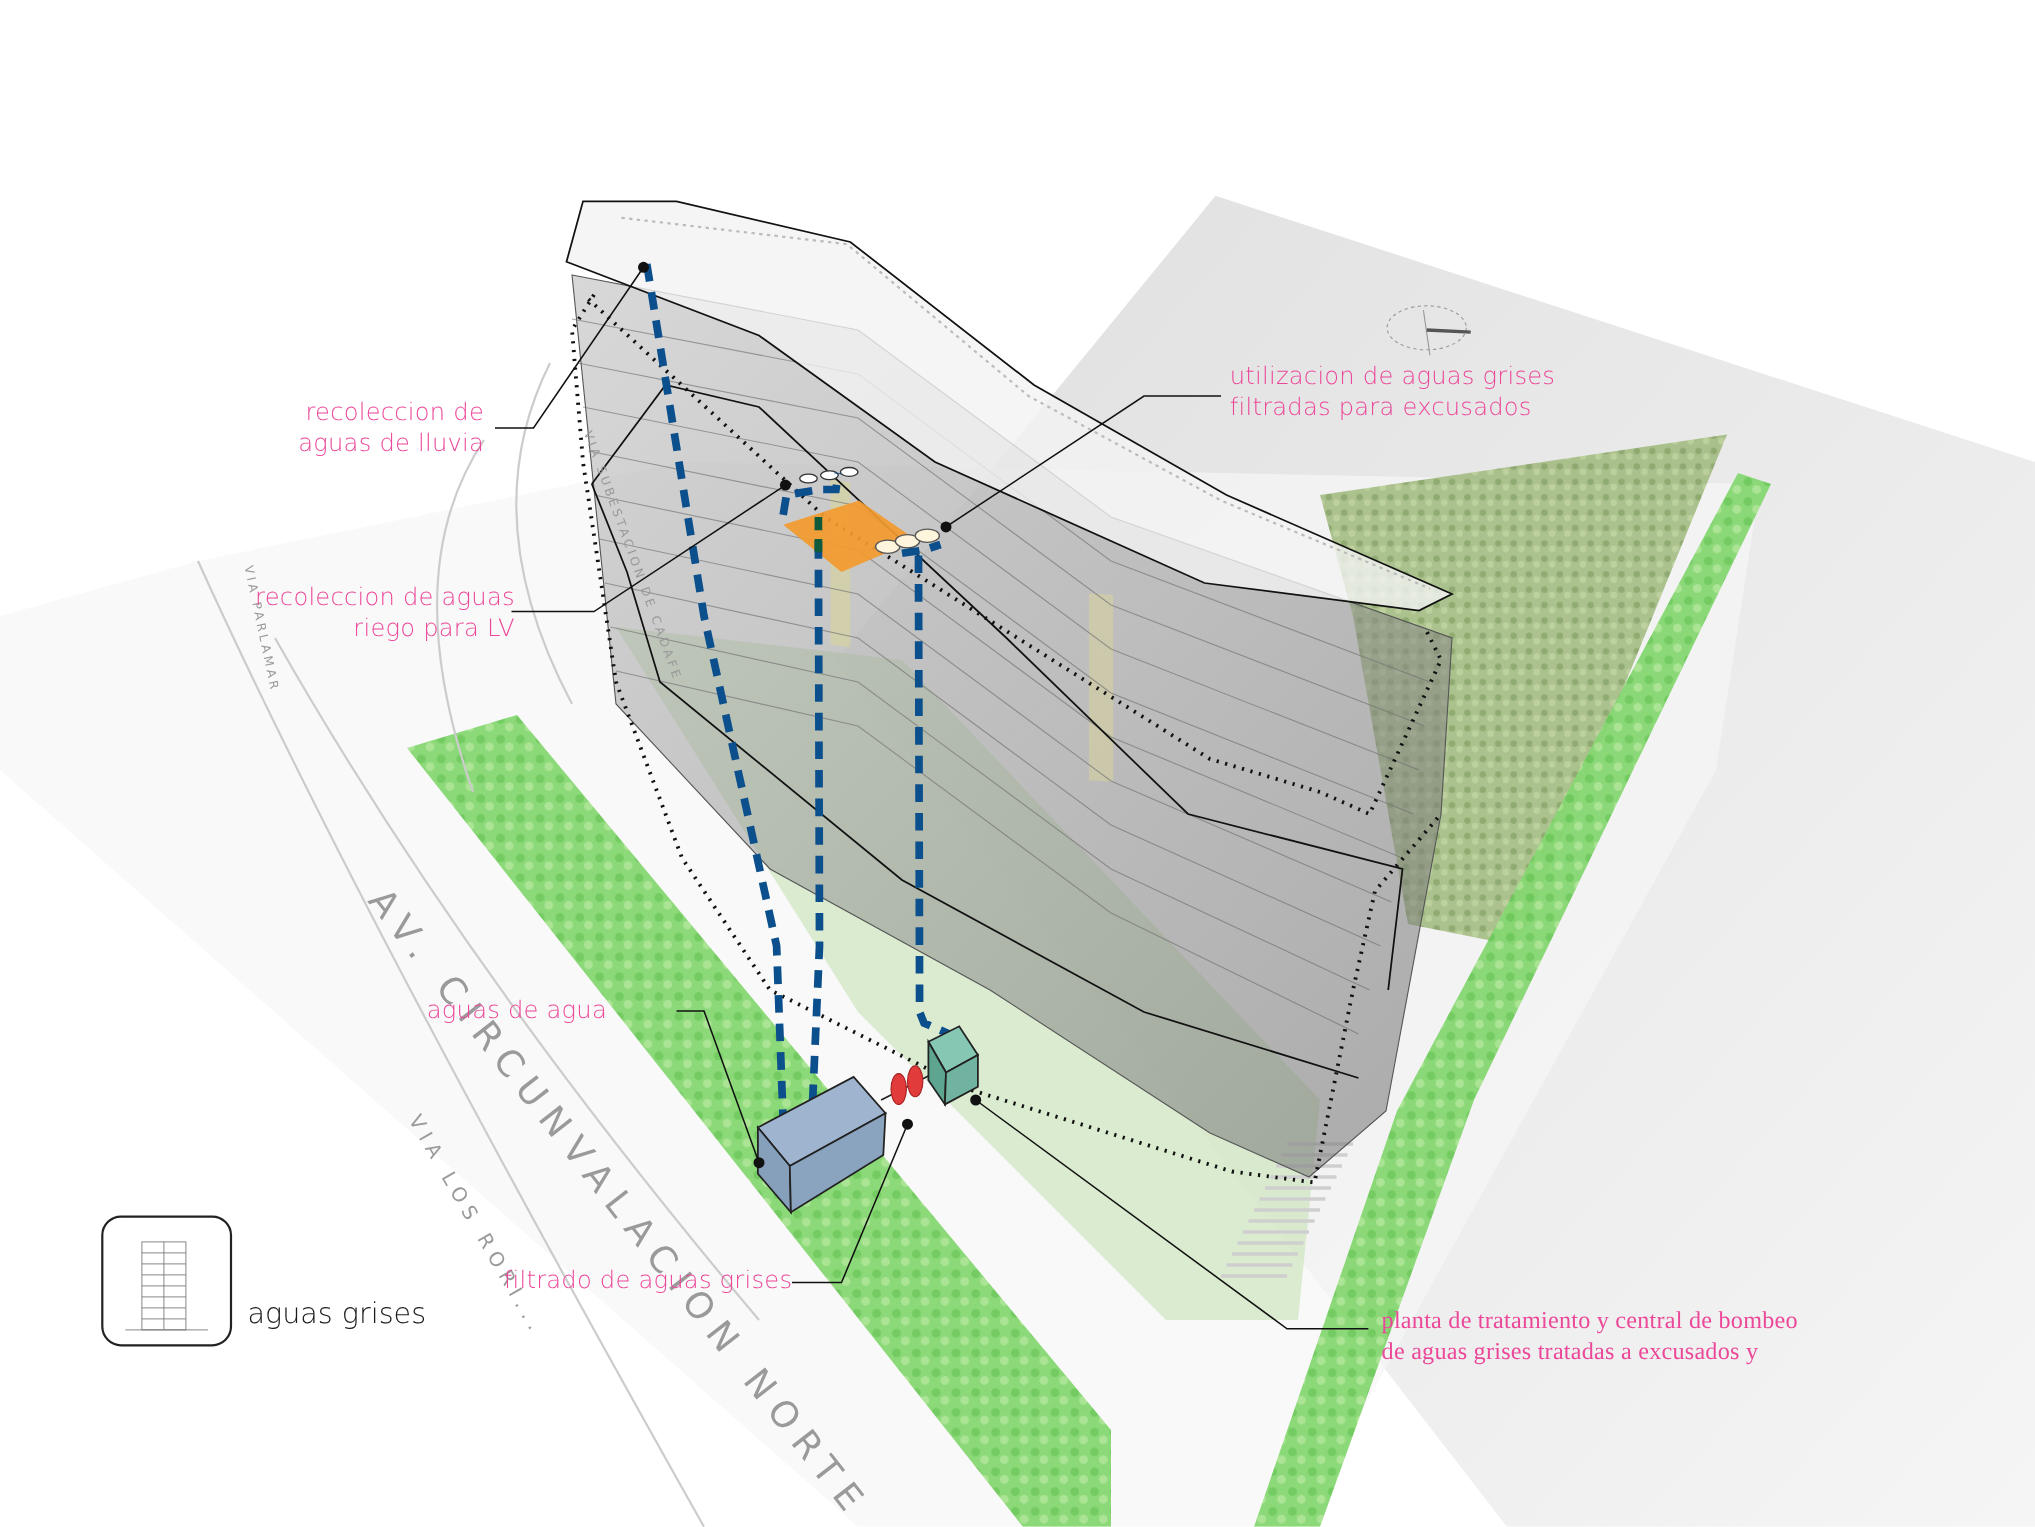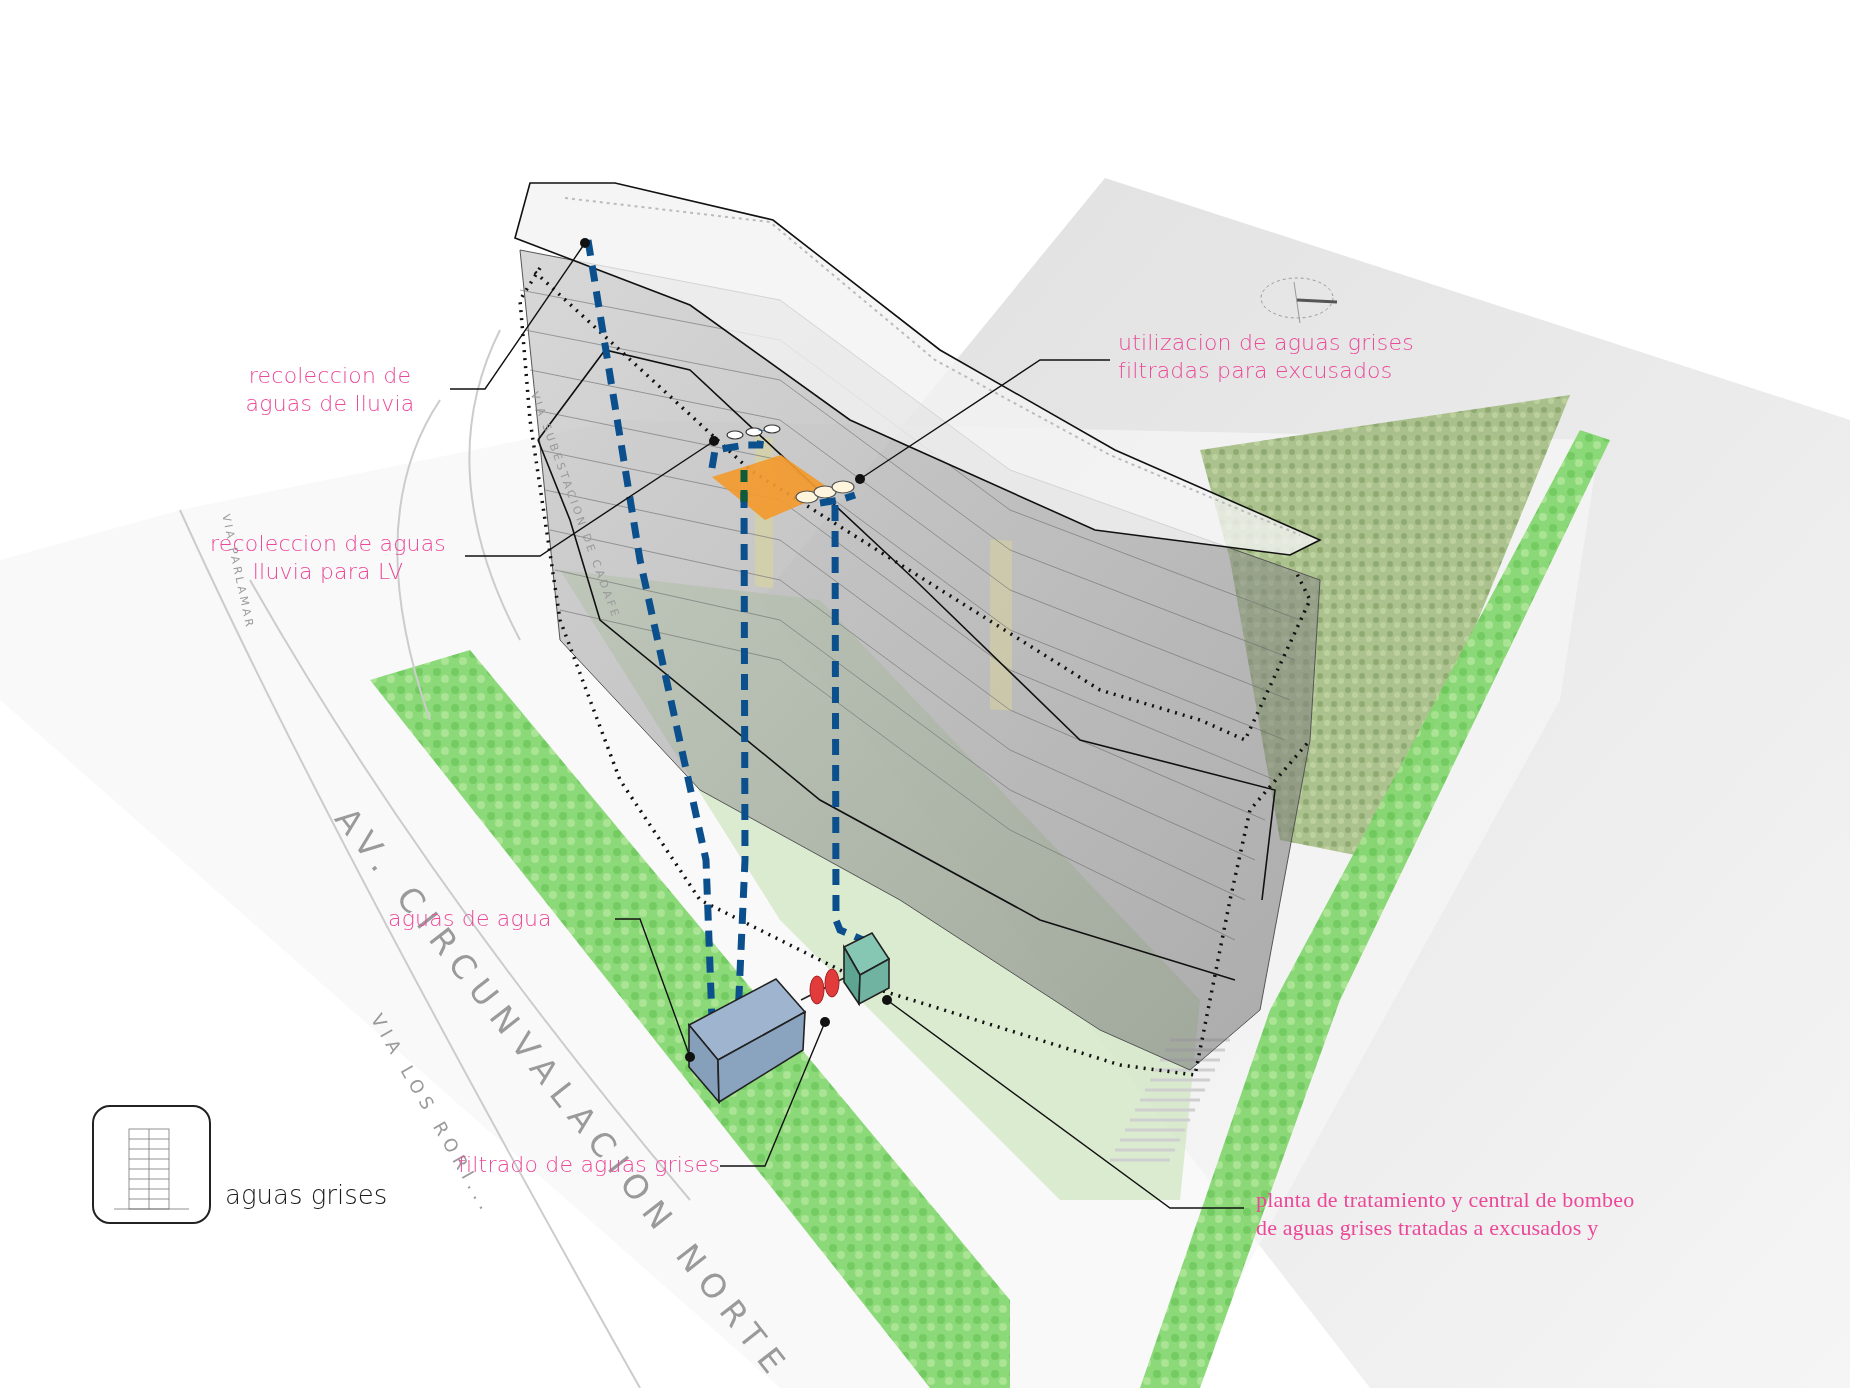--- a/index.html
+++ b/index.html
@@ -3,21 +3,21 @@
 <meta charset="utf-8">
 <style>
   html, body { margin: 0; padding: 0; background: #ffffff; }
   body { width: 1850px; height: 1388px; overflow: hidden; position: relative;
          font-family: "DejaVu Sans", "Liberation Sans", sans-serif; }
   #stage { position: absolute; left: 0; top: 0; width: 1850px; height: 1388px; }
   svg { position: absolute; left: 0; top: 0; }
   .label { position: absolute; color: #ec4899; font-size: 22px; line-height: 28px;
            font-family: "DejaVu Sans", "Liberation Sans", sans-serif; font-weight: 300;
            letter-spacing: 0.2px; white-space: nowrap; }
-  .label.right { text-align: center; }
+  .label.right { text-align: right; }
   .label span { display: block; }
   .street { position: absolute; color: #9a9a9a; font-family: "DejaVu Sans", sans-serif;
             white-space: nowrap; transform-origin: 0 0; letter-spacing: 10px; }
   .legend-box { position: absolute; left: 92px; top: 1105px; width: 115px; height: 115px;
                 border: 2.5px solid #222; border-radius: 18px; background: #fff; }
   .legend-title { position: absolute; left: 225px; top: 1180px; font-size: 26px;
                   color: #1a1a1a; font-family: "DejaVu Sans", sans-serif; font-weight: 300; }
 </style>
 </head>
 <body>
@@ -174,21 +174,21 @@
 <div class="street" style="left:540px;top:390px;font-size:11px;transform:rotate(70deg);letter-spacing:3px;">VIA SUBESTACION DE CADAFE</div>
 <div class="street" style="left:232px;top:513px;font-size:11px;transform:rotate(78deg);letter-spacing:3px;">VIA PARLAMAR</div>
 
 <div class="label right" style="left:220px;top:362px;width:220px;">
   <span>recoleccion de</span>
   <span>aguas de lluvia</span>
 </div>
 
 <div class="label right" style="left:188px;top:530px;width:280px;">
   <span>recoleccion de aguas</span>
-  <span>lluvia para LV</span>
+  <span>riego para LV</span>
 </div>
 
 <div class="label" style="left:1118px;top:329px;">
   <span>utilizacion de aguas grises</span>
   <span>filtradas para excusados</span>
 </div>
 
 <div class="label" style="left:388px;top:905px;">aguas de agua</div>
 
 <div class="label" style="left:458px;top:1151px;">filtrado de aguas grises</div>

